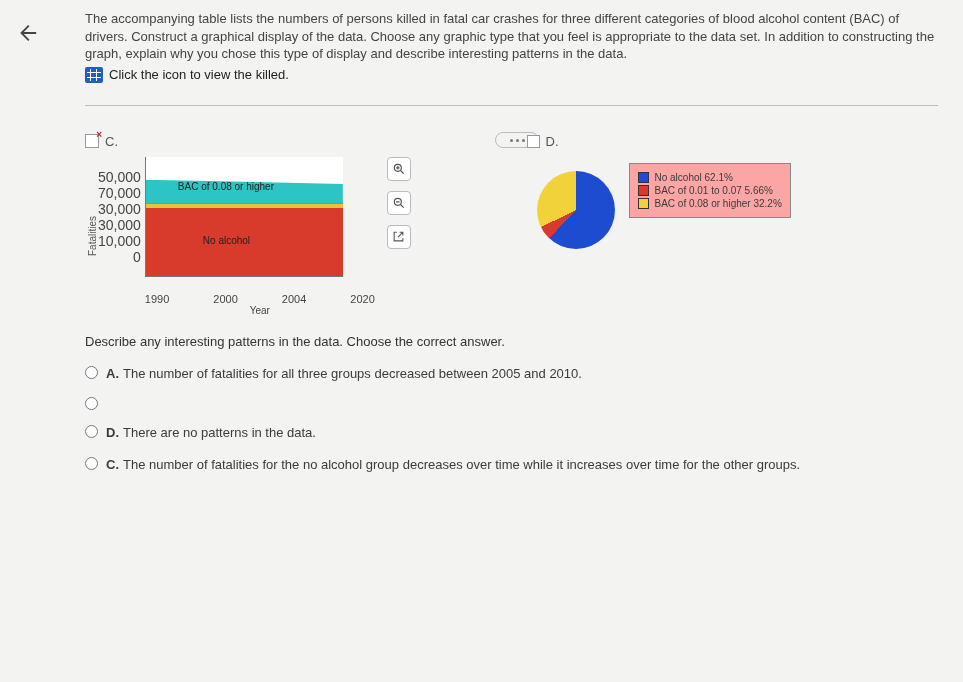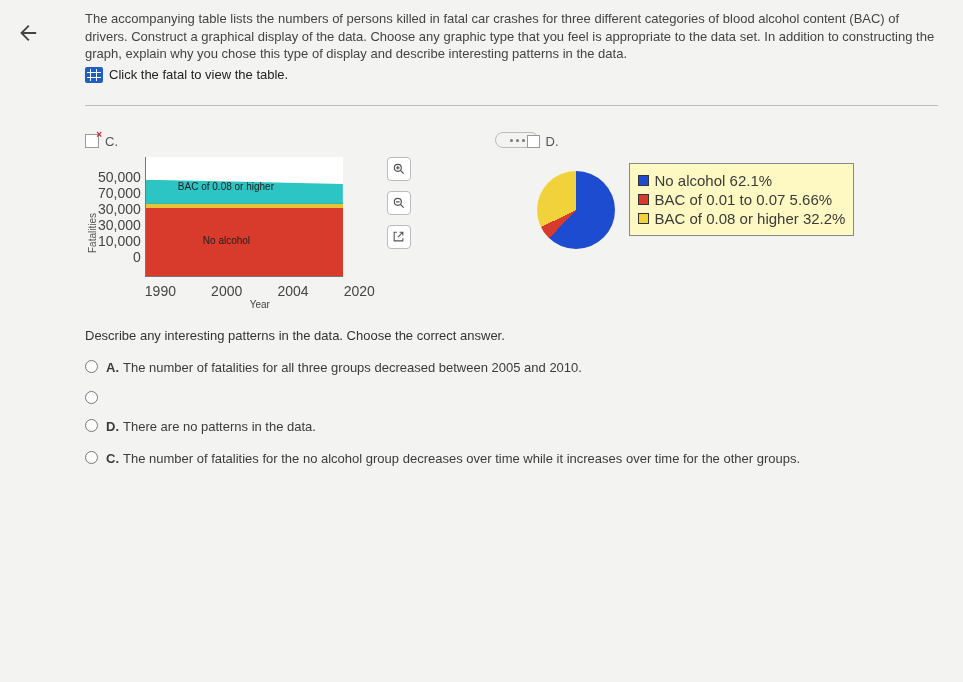--- a/index.html
+++ b/index.html
@@ -146,24 +146,24 @@
   .band-yel2 { position: absolute; left:0; right:0; bottom:72px; height:2px; background:#6a8a2a; }
   .chart-label {
     position: absolute;
     font-size: 10px;
     color: #222;
   }
   .xticks {
     display: flex;
     justify-content: space-between;
     width: 230px;
-    font-size: 14px;
+    font-size: 11px;
     color: #444;
     margin-left: 0;
-    padding-top: 6px;
+    padding-top: 16px;
   }
   .xlabel { text-align: center; width: 230px; font-size: 10px; color: #444; }
   .side-tools {
     display: flex;
     flex-direction: column;
     gap: 10px;
     margin-left: 12px;
   }
   .tool-btn {
     width: 24px; height: 24px; border: 1px solid #bbb; border-radius: 4px;
@@ -172,23 +172,23 @@
   }
   
   .pie {
     width: 78px; height: 78px; border-radius: 50%;
     background: conic-gradient(#1e4cd1 0 62.1%, #d83a2b 62.1% 67.76%, #f2d23a 67.76% 100%);
     margin-left: 10px;
     margin-top: 14px;
   }
   .legend {
     border: 1px solid #888;
-    background: #fef9c3;
+    background: #fca5a5;
     padding: 6px 8px;
-    font-size: 15px;
+    font-size: 10px;
     margin-left: 14px;
     margin-top: 6px;
   }
   .legend-row { display:flex; align-items:center; gap:6px; margin: 2px 0;}
   .sw { width:11px; height:11px; border:1px solid #333; }
   .sw.blue{background:#1e4cd1;}
   .sw.red{background:#d83a2b;}
   .sw.yel{background:#f2d23a;}
   .question2 {
     margin-top: 18px;
@@ -215,21 +215,21 @@
 <div class="back-btn">
   <svg width="22" height="22" viewBox="0 0 24 24" fill="none" stroke="#444" stroke-width="2">
     <path d="M14 4 L6 12 L14 20 M6 12 H22"></path>
   </svg>
 </div>
 
 <div class="content">
   <p class="prompt">The accompanying table lists the numbers of persons killed in fatal car crashes for three different categories of blood alcohol content (BAC) of drivers. Construct a graphical display of the data. Choose any graphic type that you feel is appropriate to the data set. In addition to constructing the graph, explain why you chose this type of display and describe interesting patterns in the data.</p>
   <div class="icon-row">
     <span class="table-icon"></span>
-    <span class="link">Click the fatal to view the table.</span>
+    <span class="link">Click the icon to view the killed.</span>
   </div>
 
   <hr class="divider">
 
   <div class="dots-bubble">
     <span></span>
       <span></span>
       <span></span>
   </div>
 

